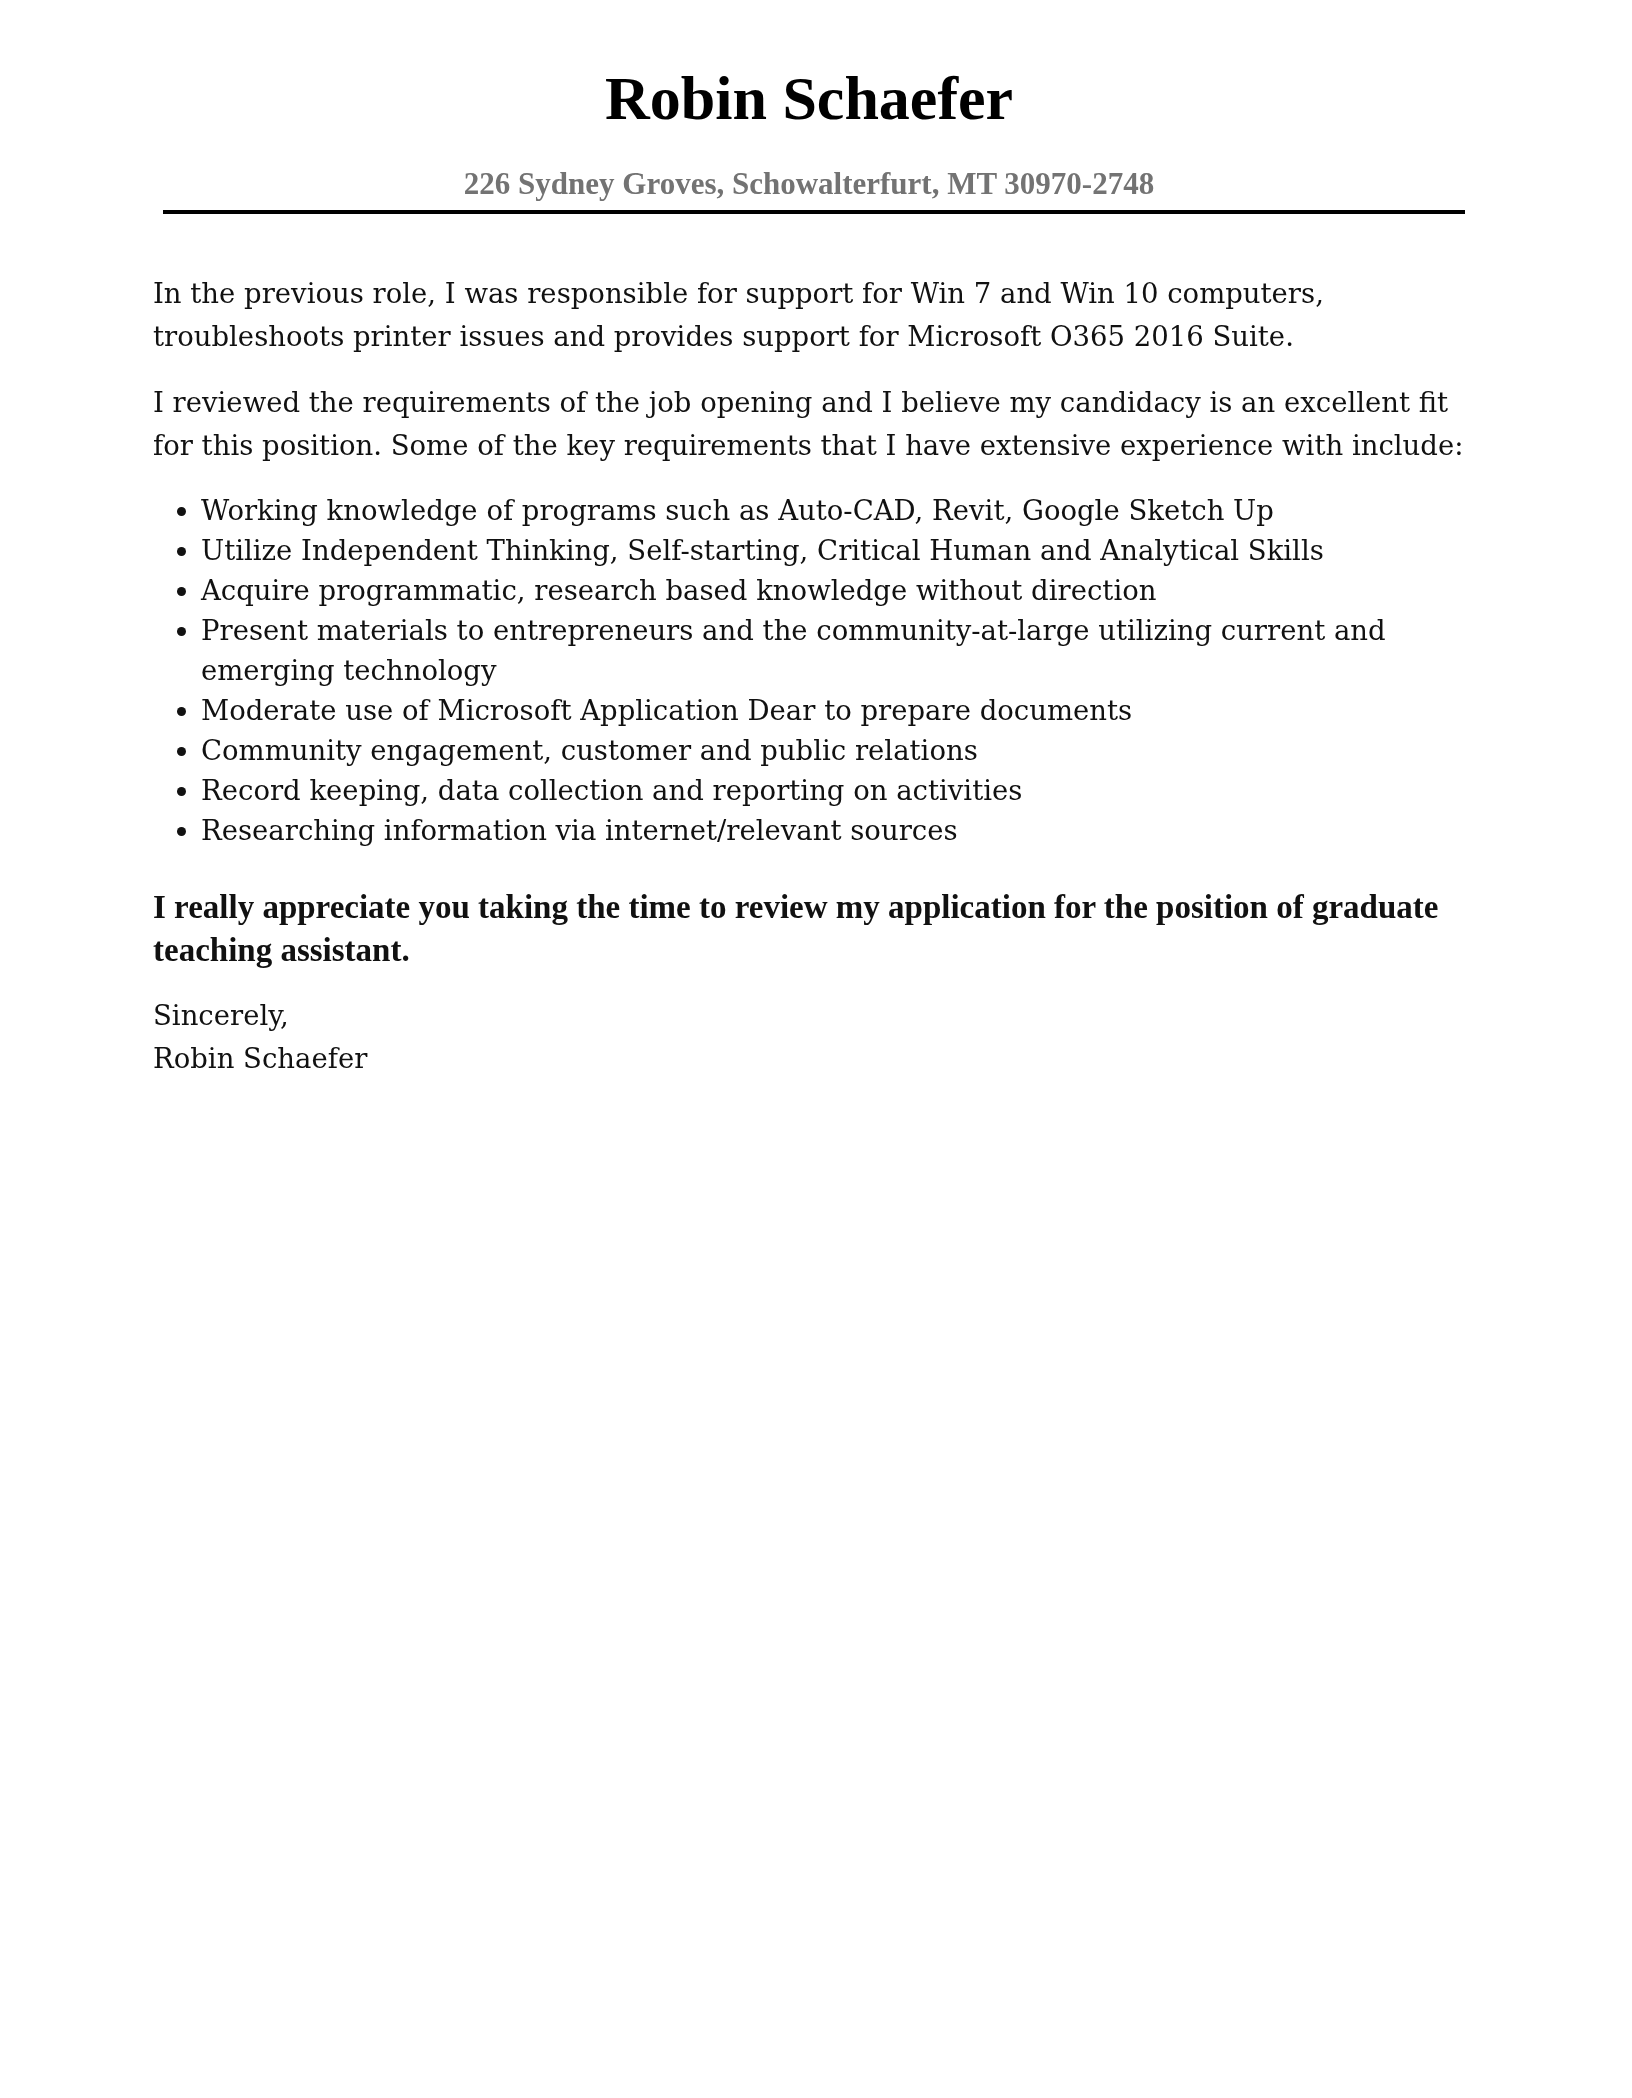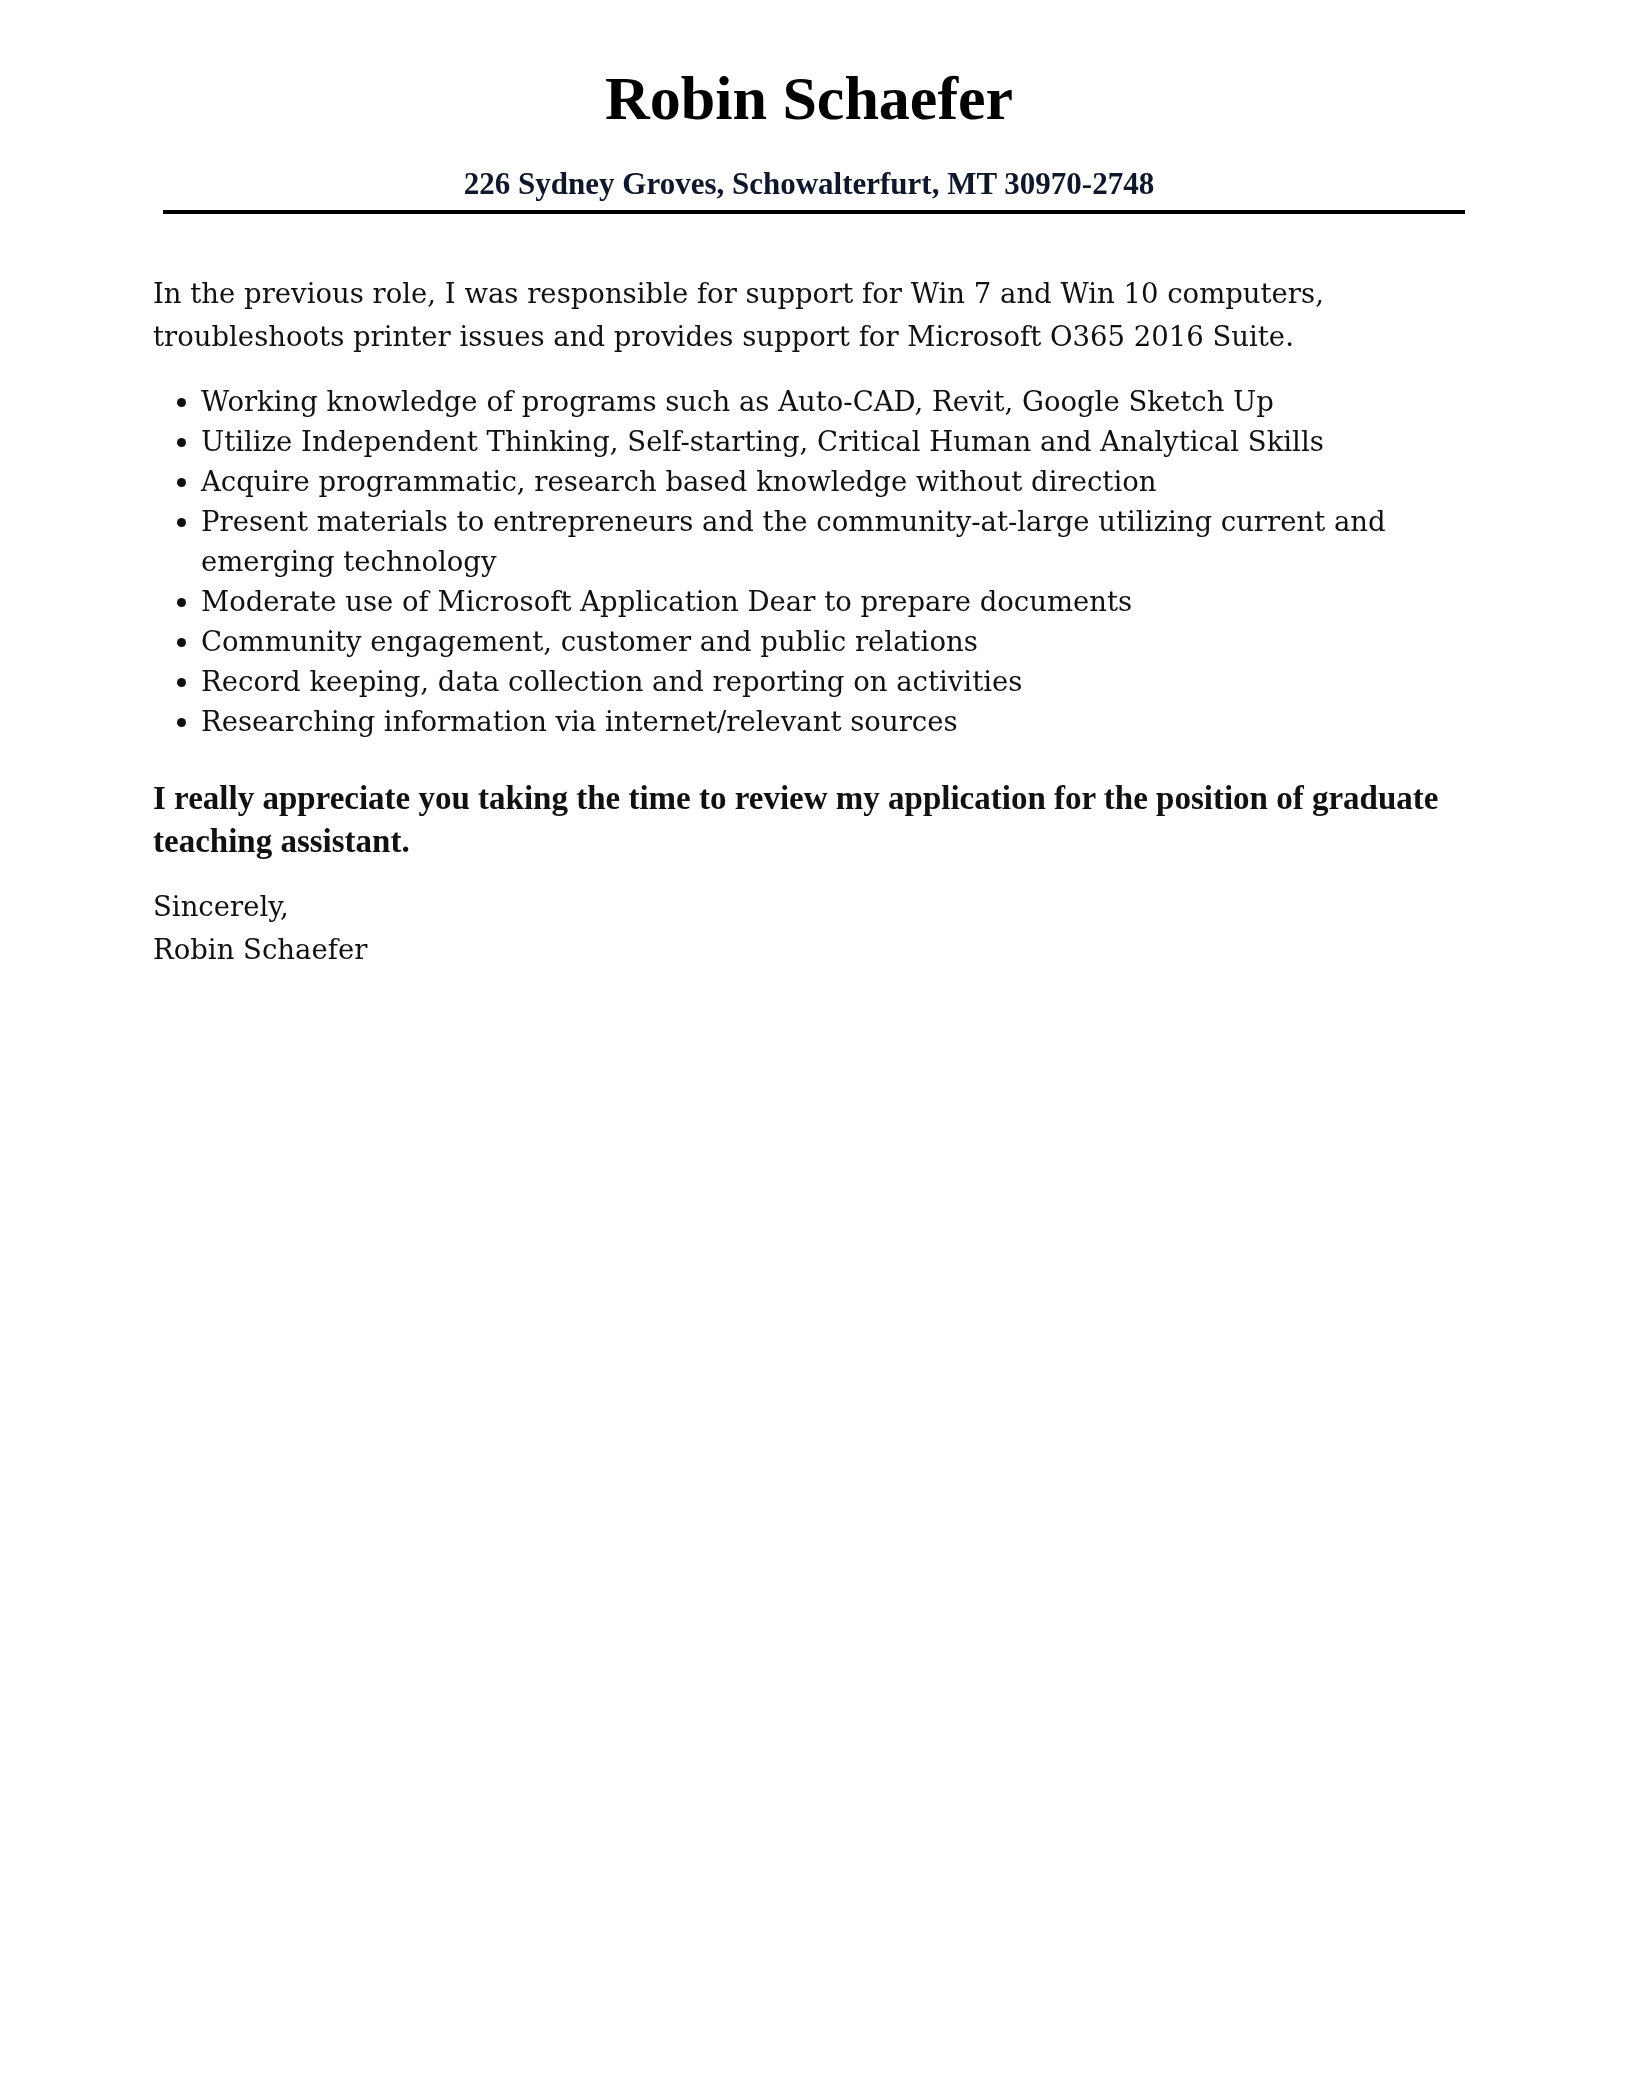--- a/index.html
+++ b/index.html
@@ -2,41 +2,42 @@
 <html><head>
 <meta charset="utf-8">
 <style>
   html, body { margin: 0; padding: 0; background: #ffffff; }
   body { width: 1632px; height: 2098px; position: relative; overflow: hidden;
          font-family: "DejaVu Serif", "Liberation Serif", serif; color: #111; }
   .page { position: absolute; left: 153px; top: 0; width: 1312px; }
   .name { position: absolute; left: 0; top: 62px; width: 1312px; text-align: center;
           font-family: "Liberation Serif", serif; font-weight: bold; font-size: 62px; line-height: 72px; color: #000; }
   .address { position: absolute; left: 0; top: 164px; width: 1312px; text-align: center;
-             font-family: "Liberation Serif", serif; font-weight: bold; font-size: 31px; line-height: 40px; color: #0f172a; }
+             font-family: "Liberation Serif", serif; font-weight: bold; font-size: 31px; line-height: 40px; color: #737373; }
   .rule { position: absolute; left: 10px; top: 210px; width: 1302px; height: 4px; background: #000; }
   .body { position: absolute; left: 0; top: 272px; width: 1320px;
           font-size: 27.5px; line-height: 43px; }
   .salutation { font-family: "Liberation Serif", serif; font-weight: bold; font-size: 29px; margin: 0 0 22px 0; }
   p { margin: 0 0 23px 0; }
   ul { margin: 0 0 36px 0; padding-left: 48px; }
   li { line-height: 40px; margin: 0; }
   .closing { font-family: "Liberation Serif", serif; font-weight: bold; font-size: 33px; margin-bottom: 22px; }
   .signoff { line-height: 43px; }
 </style>
 </head>
 <body>
 
 <div class="page">
   <div class="name">Robin Schaefer</div>
   <div class="address">226 Sydney Groves, Schowalterfurt, MT 30970-2748</div>
   <div class="rule"></div>
 
   <div class="body">
     <p>In the previous role, I was responsible for support for Win 7 and Win 10 computers, troubleshoots printer issues and provides support for Microsoft O365 2016 Suite.</p>
+    <p>I reviewed the requirements of the job opening and I believe my candidacy is an excellent fit for this position. Some of the key requirements that I have extensive experience with include:</p>
     <ul>
       <li>Working knowledge of programs such as Auto-CAD, Revit, Google Sketch Up</li>
       <li>Utilize Independent Thinking, Self-starting, Critical Human and Analytical Skills</li>
       <li>Acquire programmatic, research based knowledge without direction</li>
       <li>Present materials to entrepreneurs and the community-at-large utilizing current and emerging technology</li>
       <li>Moderate use of Microsoft Application Dear to prepare documents</li>
       <li>Community engagement, customer and public relations</li>
       <li>Record keeping, data collection and reporting on activities</li>
       <li>Researching information via internet/relevant sources</li>
     </ul>

